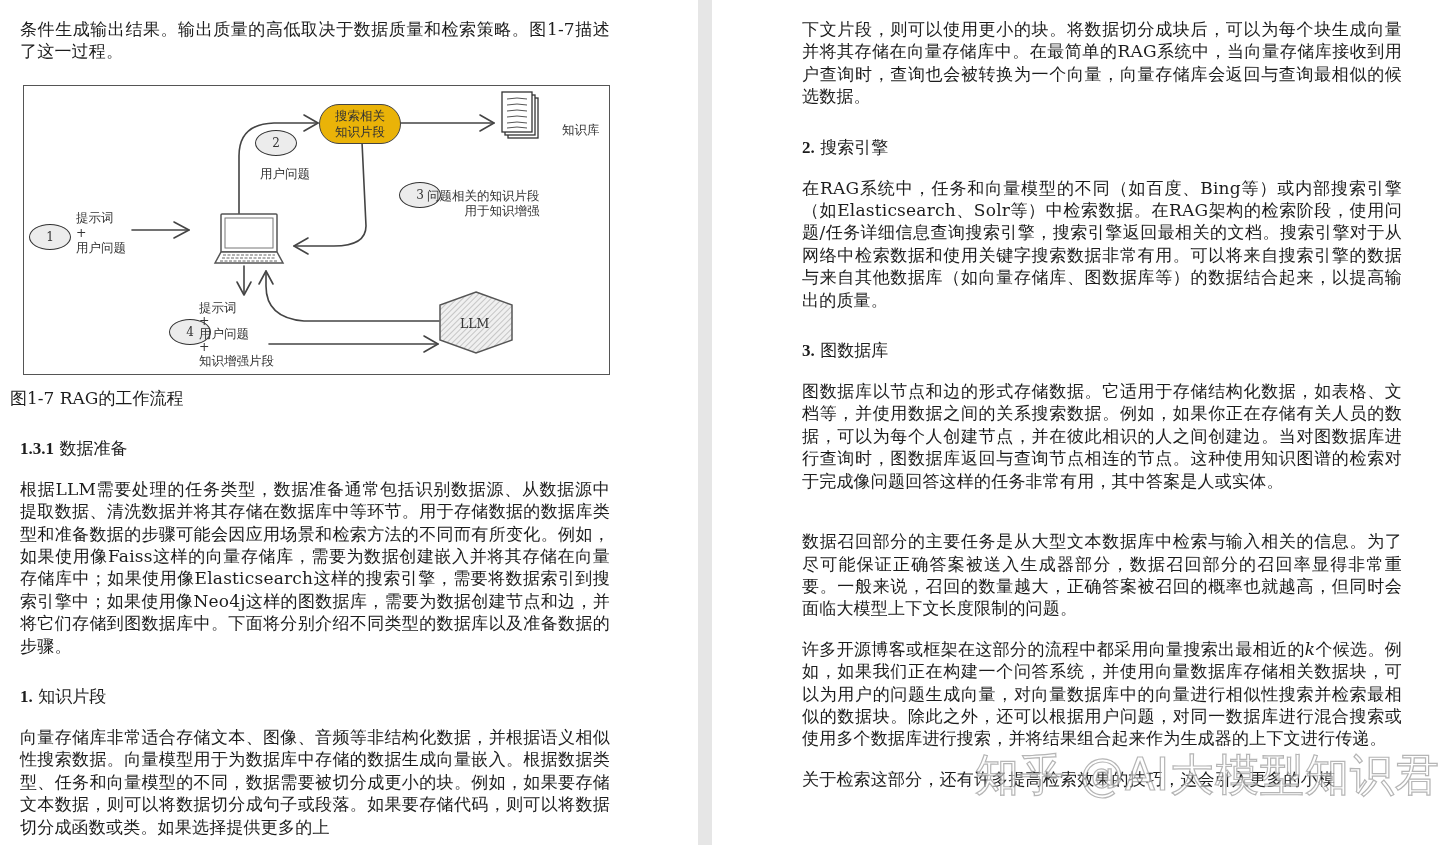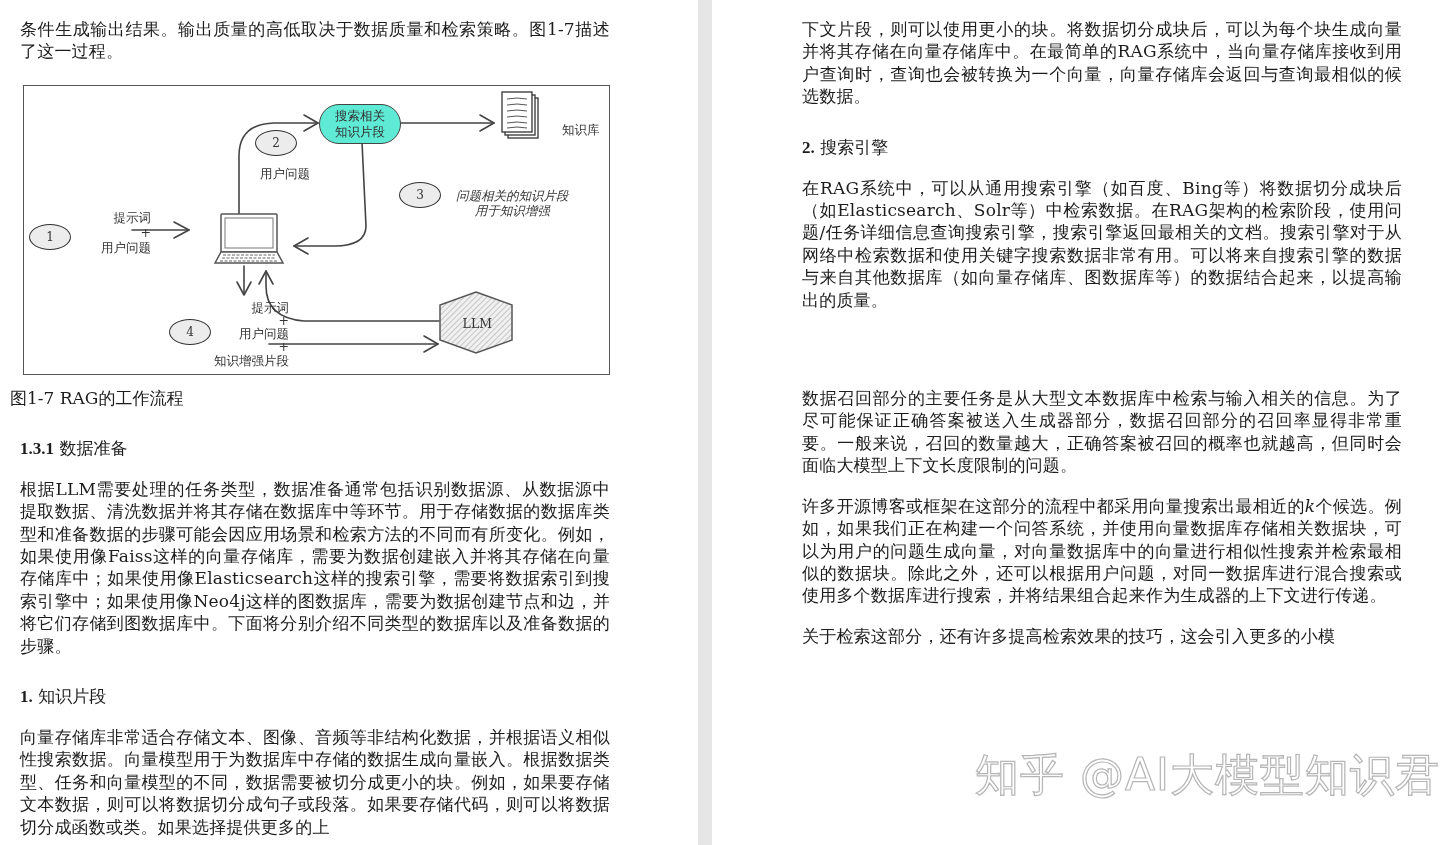--- a/index.html
+++ b/index.html
@@ -20,23 +20,23 @@
   .para { font-size:17px; line-height:22.4px; letter-spacing:0.2px; text-align:justify; text-align-last:left; }
   .heading { font-size:17px; line-height:22px; font-weight:normal;margin-top:8px; }
   .heading b { font-family:"Liberation Serif",serif; font-weight:bold; }
   .cap { font-size:17px; line-height:22px; }
   .gap-s { height:18px; }
   .gap-m { height:20px; }
 
   
   .figure { position:relative; width:585px; height:288px; margin-top:22px; margin-left:3px; border:1.5px solid #555; background:#fff; }
   .figure svg { position:absolute; left:0; top:0; }
-  .dlabel { position:absolute; font-size:12.5px; line-height:15px; color:#333; text-align:right; font-family:"DejaVu Serif",serif; }
+  .dlabel { position:absolute; font-size:12.5px; line-height:15px; color:#333; text-align:left; font-family:"DejaVu Serif",serif; }
   .step { position:absolute; width:40px; height:24px; border:1.6px solid #333; border-radius:50%; background:#ececec; font-size:12px; line-height:24px; text-align:center; color:#333; }
-  .searchbox { position:absolute; border:1.6px solid #444; border-radius:20px; background:#5eead4; font-size:12.5px; line-height:16px; text-align:center; color:#333; padding:3px 0; }
+  .searchbox { position:absolute; border:1.6px solid #444; border-radius:20px; background:#eab308; font-size:12.5px; line-height:16px; text-align:center; color:#333; padding:3px 0; }
 
   .watermark {
     position:absolute; left:975px; top:750px; font-size:44px; line-height:50px;
     font-family:"DejaVu Sans","Liberation Sans",sans-serif; font-weight:normal;
     color:rgba(255,255,255,0.55);
     -webkit-text-stroke:1.2px rgba(150,150,150,0.7);
     letter-spacing:1px; white-space:nowrap; pointer-events:none;
   }
   em { font-style:italic; }
 </style>
@@ -113,21 +113,21 @@
       <div class="step" style="left:145px; top:233px;">4</div>
 
       <div class="dlabel" style="left:52px; top:124px; width:75px;">
         <div>提示词</div>
         <div>+</div>
         <div>用户问题</div>
       </div>
 
       <div class="dlabel" style="left:236px; top:80px;">用户问题</div>
 
-      <div class="dlabel" style="left:432px; top:102px; text-align:center;font-style:italic;">
+      <div class="dlabel" style="left:403px; top:102px; text-align:right;">
         <div>问题相关的知识片段</div>
         <div>用于知识增强</div>
       </div>
 
       <div class="dlabel" style="left:175px; top:214px; width:90px; line-height:11.5px;">
         <div style="line-height:15px;">提示词</div>
         <div>+</div>
         <div style="line-height:15px;">用户问题</div>
         <div>+</div>
         <div style="line-height:15px;">知识增强片段</div>
@@ -168,24 +168,29 @@
 <div class="page page-right">
   <div class="content">
     <p class="para">下文片段，则可以使用更小的块。将数据切分成块后，可以为每个块生成向量并将其存储在向量存储库中。在最简单的RAG系统中，当向量存储库接收到用户查询时，查询也会被转换为一个向量，向量存储库会返回与查询最相似的候选数据。</p>
 
     <div class="gap-m"></div>
     <h3 class="heading">
       <b>2.</b>
       <span>搜索引擎</span>
     </h3>
     <div class="gap-s"></div>
-    <p class="para">在RAG系统中，可以从通用搜索引擎（如百度、Bing等）将数据切分成块后（如Elasticsearch、Solr等）中检索数据。在RAG架构的检索阶段，使用问题/任务详细信息查询搜索引擎，搜索引擎返回最相关的文档。搜索引擎对于从网络中检索数据和使用关键字搜索数据非常有用。可以将来自搜索引擎的数据与来自其他数据库（如向量存储库、图数据库等）的数据结合起来，以提高输出的质量。</p>
-
-    <div class="gap-m"></div>
-    <div class="gap-s"></div>
+    <p class="para">在RAG系统中，任务和向量模型的不同（如百度、Bing等）或内部搜索引擎（如Elasticsearch、Solr等）中检索数据。在RAG架构的检索阶段，使用问题/任务详细信息查询搜索引擎，搜索引擎返回最相关的文档。搜索引擎对于从网络中检索数据和使用关键字搜索数据非常有用。可以将来自搜索引擎的数据与来自其他数据库（如向量存储库、图数据库等）的数据结合起来，以提高输出的质量。</p>
+
+    <div class="gap-m"></div>
+    <h3 class="heading">
+      <b>3.</b>
+      <span>图数据库</span>
+    </h3>
+    <div class="gap-s"></div>
+    <p class="para">图数据库以节点和边的形式存储数据。它适用于存储结构化数据，如表格、文档等，并使用数据之间的关系搜索数据。例如，如果你正在存储有关人员的数据，可以为每个人创建节点，并在彼此相识的人之间创建边。当对图数据库进行查询时，图数据库返回与查询节点相连的节点。这种使用知识图谱的检索对于完成像问题回答这样的任务非常有用，其中答案是人或实体。</p>
 
     <div class="gap-m"></div>
     <div class="gap-s"></div>
     <p class="para">数据召回部分的主要任务是从大型文本数据库中检索与输入相关的信息。为了尽可能保证正确答案被送入生成器部分，数据召回部分的召回率显得非常重要。一般来说，召回的数量越大，正确答案被召回的概率也就越高，但同时会面临大模型上下文长度限制的问题。</p>
     <div class="gap-s"></div>
     <p class="para"><span>许多开源博客或框架在这部分的流程中都采用向量搜索出最相近的</span><em>k</em><span>个候选。例如，如果我们正在构建一个问答系统，并使用向量数据库存储相关数据块，可以为用户的问题生成向量，对向量数据库中的向量进行相似性搜索并检索最相似的数据块。除此之外，还可以根据用户问题，对同一数据库进行混合搜索或使用多个数据库进行搜索，并将结果组合起来作为生成器的上下文进行传递。</span></p>
     <div class="gap-s"></div>
     <p class="para">关于检索这部分，还有许多提高检索效果的技巧，这会引入更多的小模</p>
   </div>
 </div>

